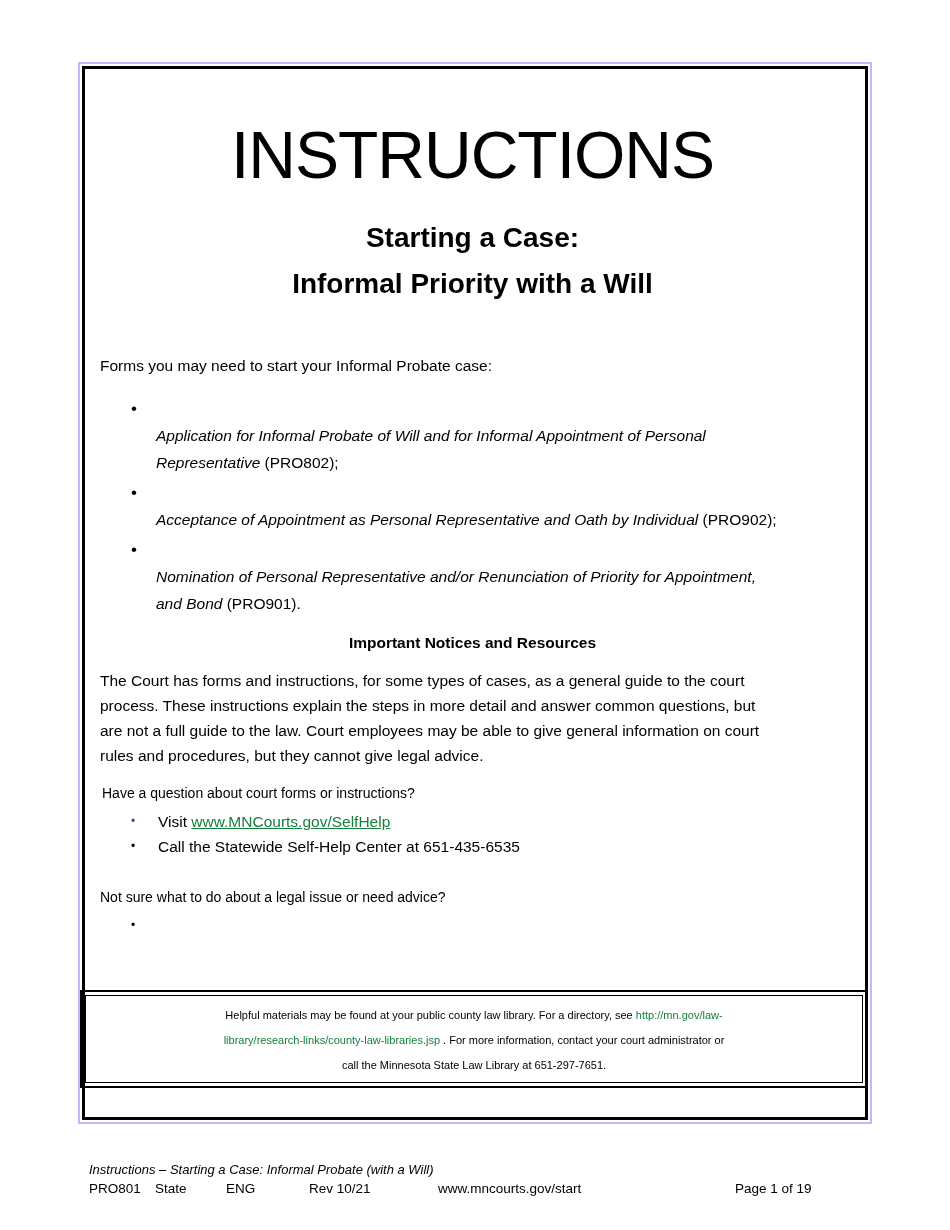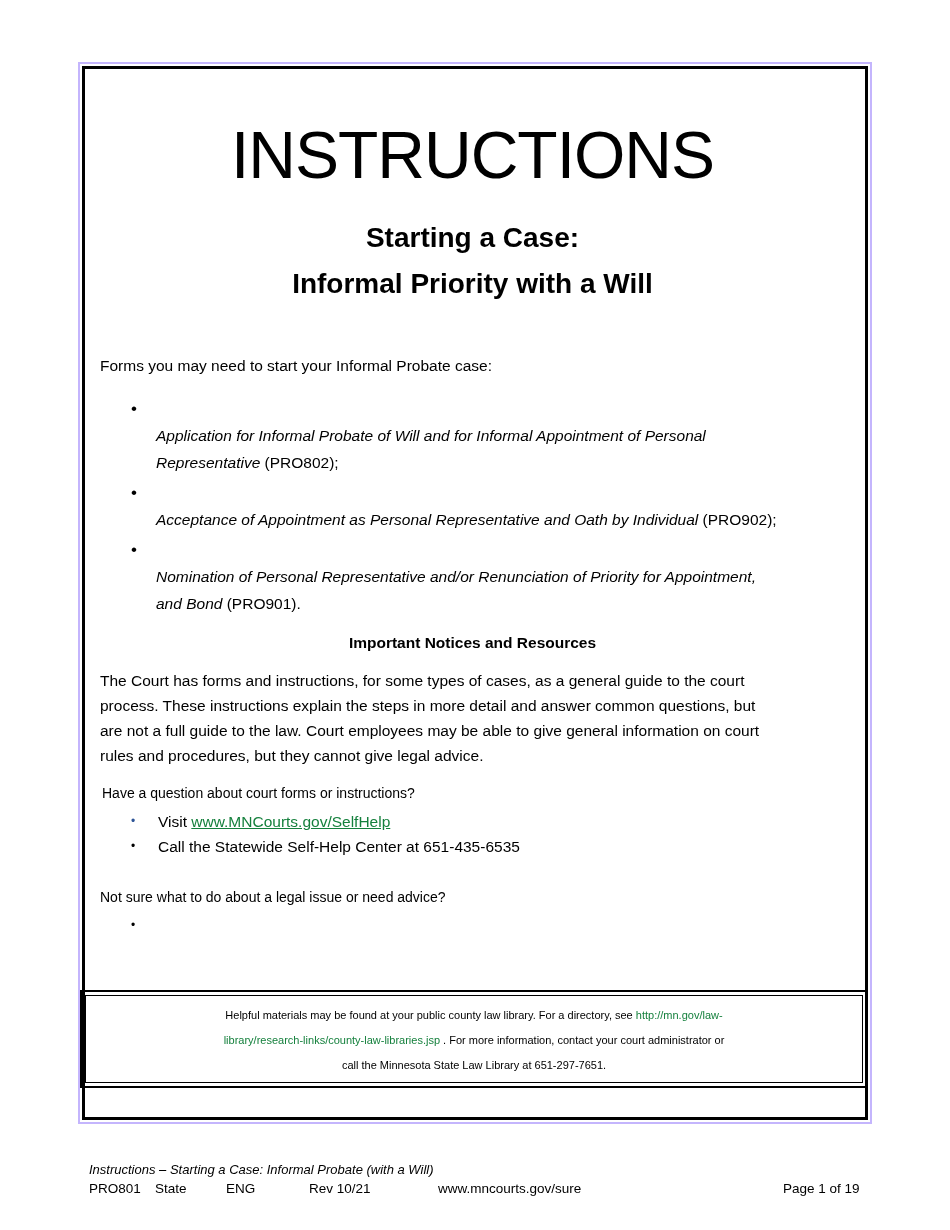--- a/index.html
+++ b/index.html
@@ -142,21 +142,21 @@
     width: 100%; height: 18px;
     font-size: 13.5px;
     line-height: 17px;
   }
   .footer-row span { position: absolute; top: 0; }
   .f-code  { left: 89px; }
   .f-state { left: 155px; }
   .f-lang  { left: 226px; }
   .f-rev   { left: 309px; }
   .f-site  { left: 438px; }
-  .f-page  { left: 735px; margin-left: 48px; }
+  .f-page  { left: 735px; }
 </style>
 </head>
 <body>
 
 <div class="page">
 
   <div class="main-box-outer">
     <div class="main-box-inner">
 
       <div class="doc-title">INSTRUCTIONS</div>
@@ -215,17 +215,17 @@
 library/research-links/county-law-libraries.jsp</a><span> . For more information, contact your court administrator or
 call the Minnesota State Law Library at 651-297-7651.</span></div>
   </div>
 
   <div class="footer-doc-title">Instructions – Starting a Case: Informal Probate (with a Will)</div>
   <div class="footer-row">
     <span class="f-code">PRO801</span>
     <span class="f-state">State</span>
     <span class="f-lang">ENG</span>
     <span class="f-rev">Rev 10/21</span>
-    <span class="f-site">www.mncourts.gov/sure</span>
+    <span class="f-site">www.mncourts.gov/start</span>
     <span class="f-page">Page 1 of 19</span>
   </div>
 
 </div>
 
 </body></html>

